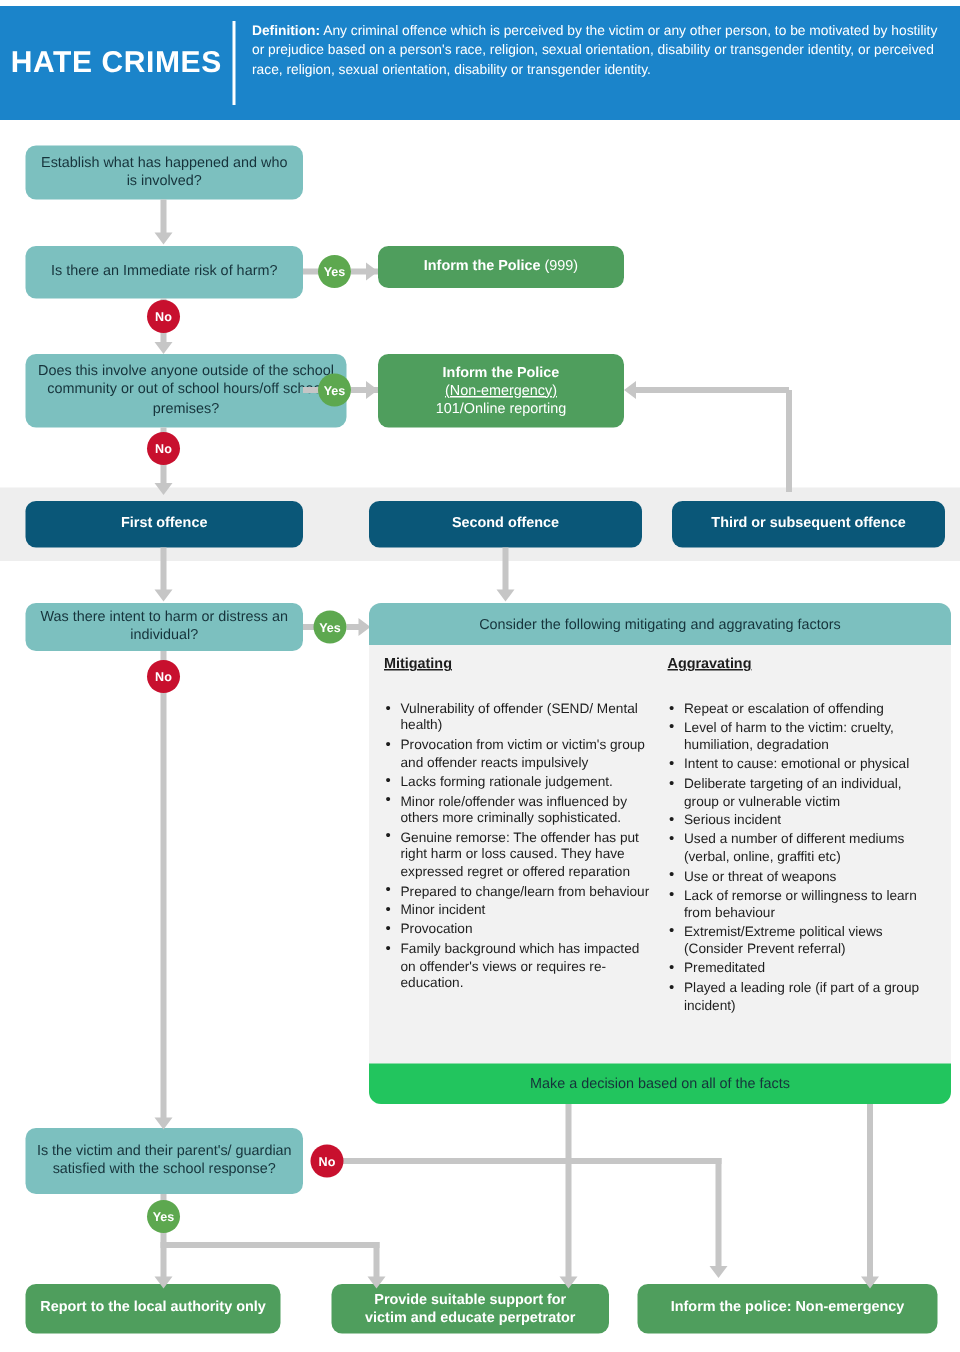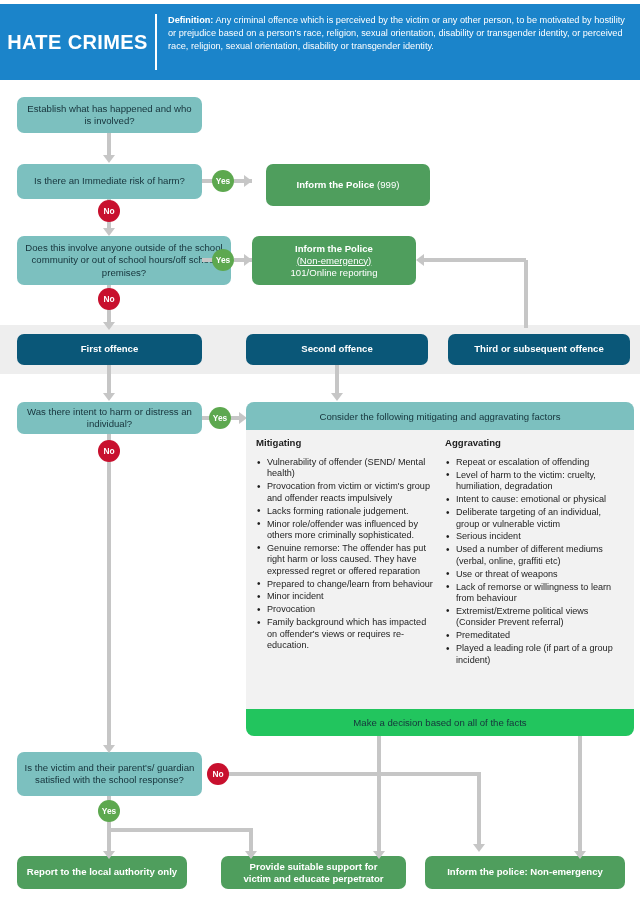--- a/index.html
+++ b/index.html
@@ -180,24 +180,25 @@
     justify-content: center;
   }
   .factors-cols {
     display: flex;
     padding: 7px 8px 0 10px;
     box-sizing: border-box;
     gap: 8px;
   }
   .factors-col { width: 183px; }
   .factors-col h4 {
-    margin: 0 0 9px 0;
+    margin: 0 0 19px 0;
     font-size: 9.6px;
     font-weight: bold;
     color: #1d1d1d;
+    text-decoration: underline;
   }
   .factors-col ul {
     margin: 0;
     padding-left: 11px;
     list-style: none;
   }
   .factors-col li {
     font-size: 9.1px;
     line-height: 11.4px;
     color: #1d1d1d;
@@ -234,21 +235,21 @@
 
   <div class="node teal" style="left:17px; top:164px; width:185px; height:35px;">
     <span>Is there an Immediate risk of harm?</span>
   </div>
 
   <div class="line hline" style="left:202px; top:179px; width:14px;"></div>
   <div class="badge badge-yes" style="left:212px; top:170px;">Yes</div>
   <div class="line hline" style="left:234px; top:179px; width:18px;"></div>
   <div class="arrow-right" style="left:244px; top:175px;"></div>
 
-  <div class="node green" style="left:252px; top:164px; width:164px; height:42px;margin-left:14px;">
+  <div class="node green" style="left:252px; top:164px; width:164px; height:28px;">
     <span><span>Inform the Police</span><span class="thin"> (999)</span></span>
   </div>
 
   <div class="line vline" style="left:107px; top:199px; height:33px;"></div>
   <div class="badge badge-no" style="left:98px; top:200px;">No</div>
   <div class="arrow-down" style="left:103px; top:228px;"></div>
 
   <div class="node teal" style="left:17px; top:236px; width:214px; height:49px;">
     <span>Does this involve anyone outside of the school community or out of school hours/off school premises?</span>
   </div>

